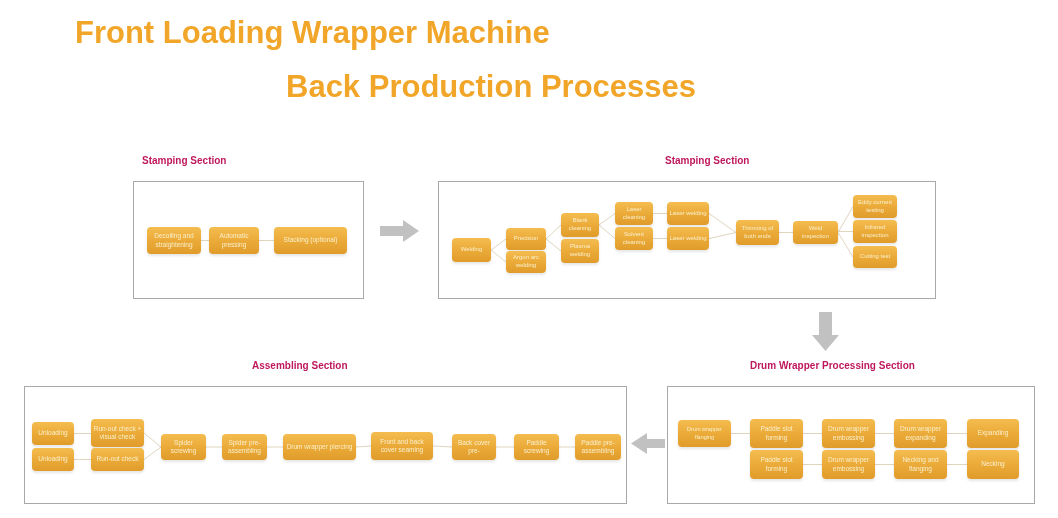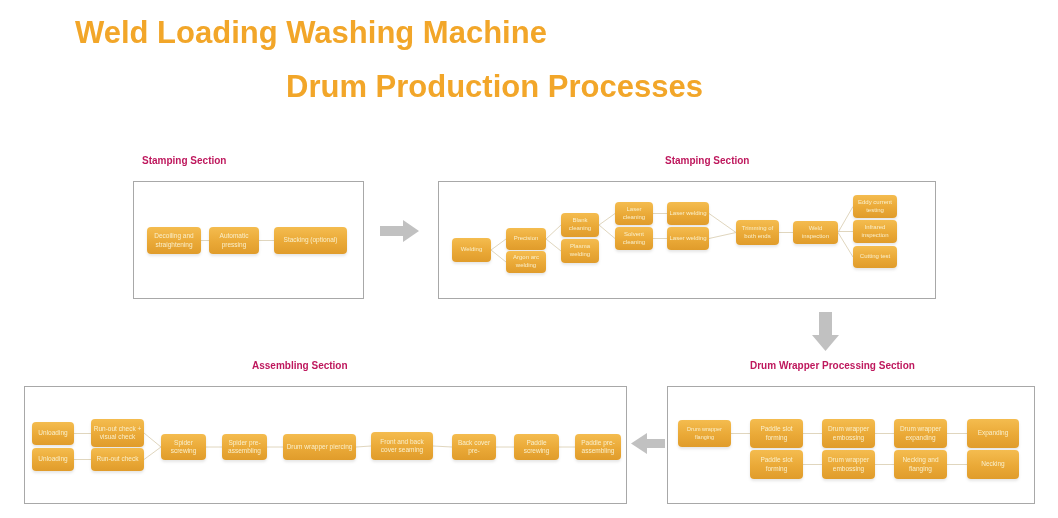--- a/index.html
+++ b/index.html
@@ -27,22 +27,22 @@
     box-shadow:0 2px 3px rgba(0,0,0,0.10);
   }
   .node.sm{font-size:6px;}
   .node.xs{font-size:5.5px;}
 </style>
 </head>
 <body>
 
 <div class="canvas">
 
-  <div class="title-line" style="left:75px;top:15px">Weld Loading Washing Machine</div>
-  <div class="title-line" style="left:286px;top:69px">Drum Production Processes</div>
+  <div class="title-line" style="left:75px;top:15px">Front Loading Wrapper Machine</div>
+  <div class="title-line" style="left:286px;top:69px">Back Production Processes</div>
 
   <div class="section-label" style="left:142px;top:155px">Stamping Section</div>
   <div class="section-label" style="left:665px;top:155px">Stamping Section</div>
   <div class="section-label" style="left:252px;top:360px">Assembling Section</div>
   <div class="section-label" style="left:750px;top:360px">Drum Wrapper Processing Section</div>
 
   <div class="panel" style="left:133px;top:181px;width:231px;height:118px"></div>
   <div class="panel" style="left:438px;top:181px;width:498px;height:118px"></div>
   <div class="panel" style="left:24px;top:386px;width:603px;height:118px"></div>
   <div class="panel" style="left:667px;top:386px;width:368px;height:118px"></div>

